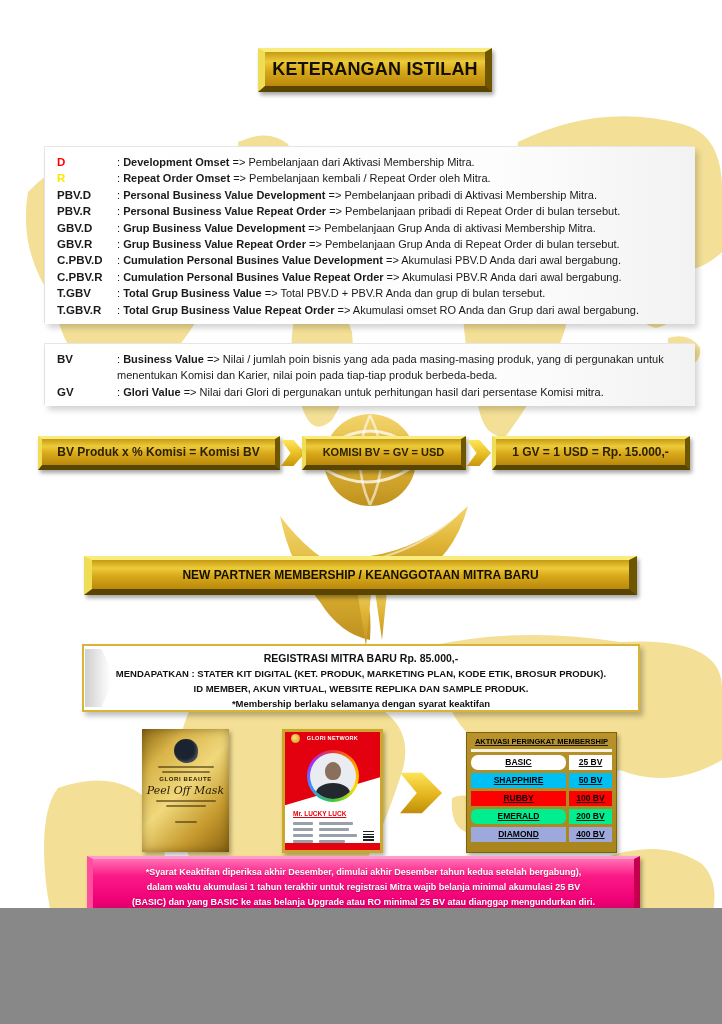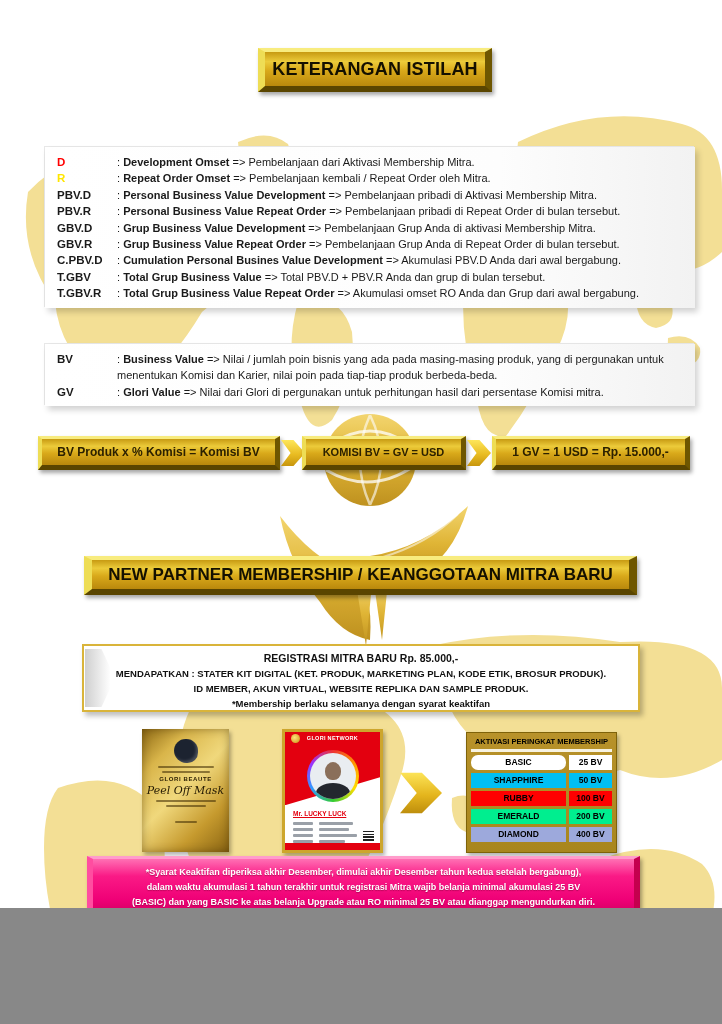--- a/index.html
+++ b/index.html
@@ -15,21 +15,21 @@
   
   .gold3d {
     background:linear-gradient(180deg,#c79a12 0%,#eccb3a 28%,#d9a91a 55%,#b9880c 100%);
     border-style:solid;
     border-color:#f8ec7f #6e5600 #5a4500 #eedd55;
     box-shadow:2px 3px 4px rgba(0,0,0,.35);
     display:flex; align-items:center; justify-content:center;
     color:#141000; font-weight:bold; text-align:center;
   }
   .title-banner { left:258px; top:48px; width:234px; height:44px; border-width:4px 7px 6px 7px; font-size:18px; letter-spacing:.2px; }
-  .section-banner { left:84px; top:556px; width:553px; height:39px; border-width:4px 8px 6px 8px; font-size:17px; }
+  .section-banner { left:84px; top:556px; width:553px; height:39px; border-width:4px 8px 6px 8px; font-size:12px; }
 
   .formula-box { top:436px; height:34px; border-width:3px 5px 5px 4px; font-size:12px; color:#2c2100; }
   .fb1 { left:38px;  width:242px; }
   .fb2 { left:302px; width:164px; font-size:11px; }
   .fb3 { left:492px; width:198px; }
 
   .gold-arrow {
     position:absolute; top:439px; width:24px; height:28px;
     background:linear-gradient(180deg,#ffe95e 0%,#e9bc22 55%,#c4920c 100%);
     clip-path:polygon(0 4%, 52% 4%, 100% 50%, 52% 96%, 0 96%, 40% 50%);
@@ -102,21 +102,21 @@
   .idcard-name { position:absolute; left:8px; top:78px; font-size:6.5px; font-weight:bold; color:#e3000f; text-decoration:underline; z-index:3; }
   .id-row { position:absolute; left:8px; height:2.5px; background:#9aa0a8; border-radius:1px; z-index:3; }
   .idcard-qr { position:absolute; right:6px; bottom:9px; width:11px; height:11px; z-index:3;
     background:repeating-linear-gradient(0deg,#222 0 1.5px,#fff 1.5px 3px), repeating-linear-gradient(90deg,#222 0 1.5px,rgba(255,255,255,.6) 1.5px 3px); }
   .idcard-foot { position:absolute; left:0; bottom:0; width:100%; height:7px; background:#e3000f; z-index:3; }
 
   
   .mt-frame {
     position:absolute; left:466px; top:732px; width:151px; height:121px;
     background:linear-gradient(180deg,#b8922a,#a8861d); border:1px solid #7e6209;
-    box-shadow:2px 3px 4px rgba(0,0,0,.3); padding:2px 4px 4px;
+    box-shadow:2px 3px 4px rgba(0,0,0,.3); padding:2px 4px 4px;text-decoration:underline;
   }
   .mt-title { font-size:7.5px; font-weight:bold; color:#000; text-align:center; line-height:14px; height:14px; }
   .mt-gap { height:3px; background:#f7f3e2; margin:0 0 3px; }
   .mt-row { display:flex; margin-bottom:3px; }
   .mt-cell { height:15px; line-height:15px; font-size:8.5px; font-weight:bold; color:#000; text-align:center; }
   .mt-level { width:95px; margin-right:3px; }
   .mt-bv { flex:1; }
 
   
   .pink-box {
@@ -228,20 +228,24 @@
           <span class="term-abbr">GBV.D</span>
           <span class="term-def">: <b>Grup Business Value Development</b> =&gt; Pembelanjaan Grup Anda di aktivasi Membership Mitra.</span>
         </div>
         <div class="term-row">
           <span class="term-abbr">GBV.R</span>
           <span class="term-def">: <b>Grup Business Value Repeat Order</b> =&gt; Pembelanjaan Grup Anda di Repeat Order di bulan tersebut.</span>
         </div>
         <div class="term-row">
           <span class="term-abbr">C.PBV.D</span>
           <span class="term-def">: <b>Cumulation Personal Busines Value Development</b> =&gt; Akumulasi PBV.D Anda dari awal bergabung.</span>
+        </div>
+        <div class="term-row">
+          <span class="term-abbr">C.PBV.R</span>
+          <span class="term-def">: <b>Cumulation Personal Busines Value Repeat Order</b> =&gt; Akumulasi PBV.R Anda dari awal bergabung.</span>
         </div>
         <div class="term-row">
           <span class="term-abbr">T.GBV</span>
           <span class="term-def">: <b>Total Grup Business Value</b> =&gt; Total PBV.D + PBV.R Anda dan grup di bulan tersebut.</span>
         </div>
         <div class="term-row">
           <span class="term-abbr">T.GBV.R</span>
           <span class="term-def">: <b>Total Grup Business Value Repeat Order</b> =&gt; Akumulasi omset RO Anda dan Grup dari awal bergabung.</span>
         </div>
       </div>
@@ -324,21 +328,21 @@
         </div>
         <div class="mt-row">
           <div class="mt-cell mt-level" style="background: rgb(0, 191, 243);">SHAPPHIRE</div>
           <div class="mt-cell mt-bv" style="background: rgb(0, 191, 243);">50 BV</div>
         </div>
         <div class="mt-row">
           <div class="mt-cell mt-level" style="background: rgb(255, 0, 0);">RUBBY</div>
           <div class="mt-cell mt-bv" style="background: rgb(255, 0, 0);">100 BV</div>
         </div>
         <div class="mt-row">
-          <div class="mt-cell mt-level" style="background: rgb(0, 238, 143);">EMERALD</div>
+          <div class="mt-cell mt-level" style="background: rgb(0, 238, 143); border-radius: 6px;">EMERALD</div>
           <div class="mt-cell mt-bv" style="background: rgb(0, 238, 143);">200 BV</div>
         </div>
         <div class="mt-row">
           <div class="mt-cell mt-level" style="background: rgb(157, 169, 220);">DIAMOND</div>
           <div class="mt-cell mt-bv" style="background: rgb(157, 169, 220);">400 BV</div>
         </div>
       </div>
   </div>
 
   <div class="pink-box">

